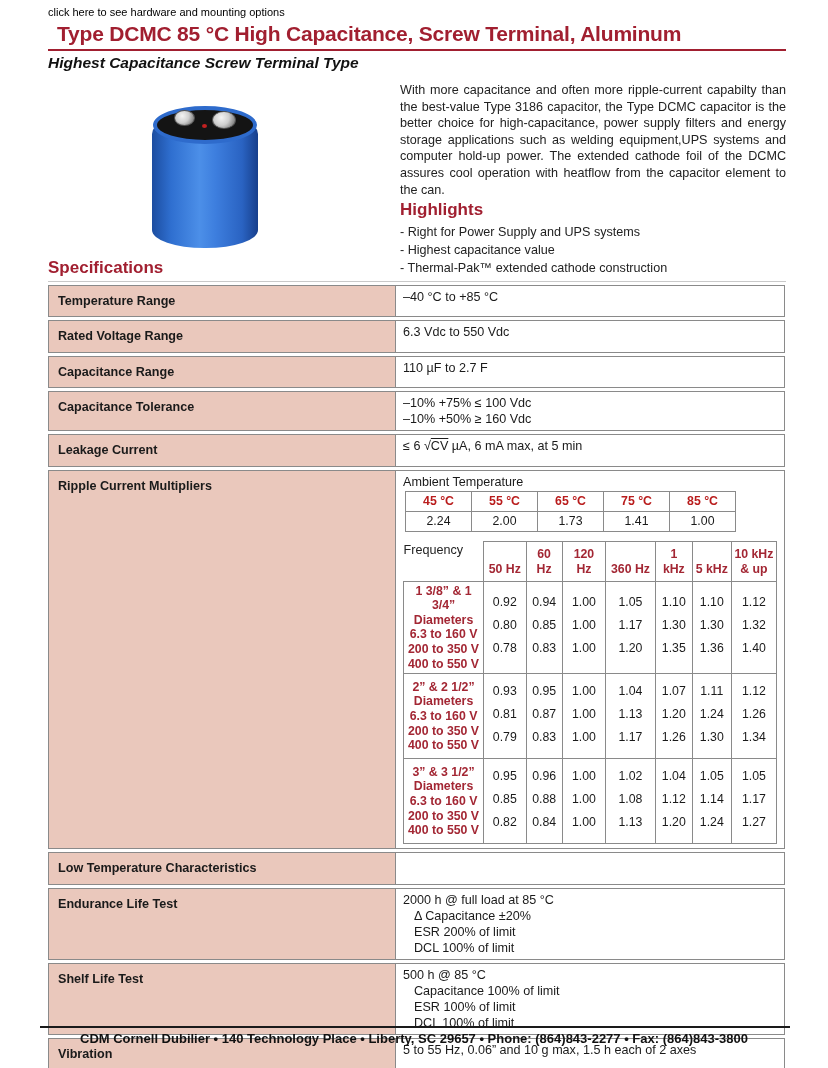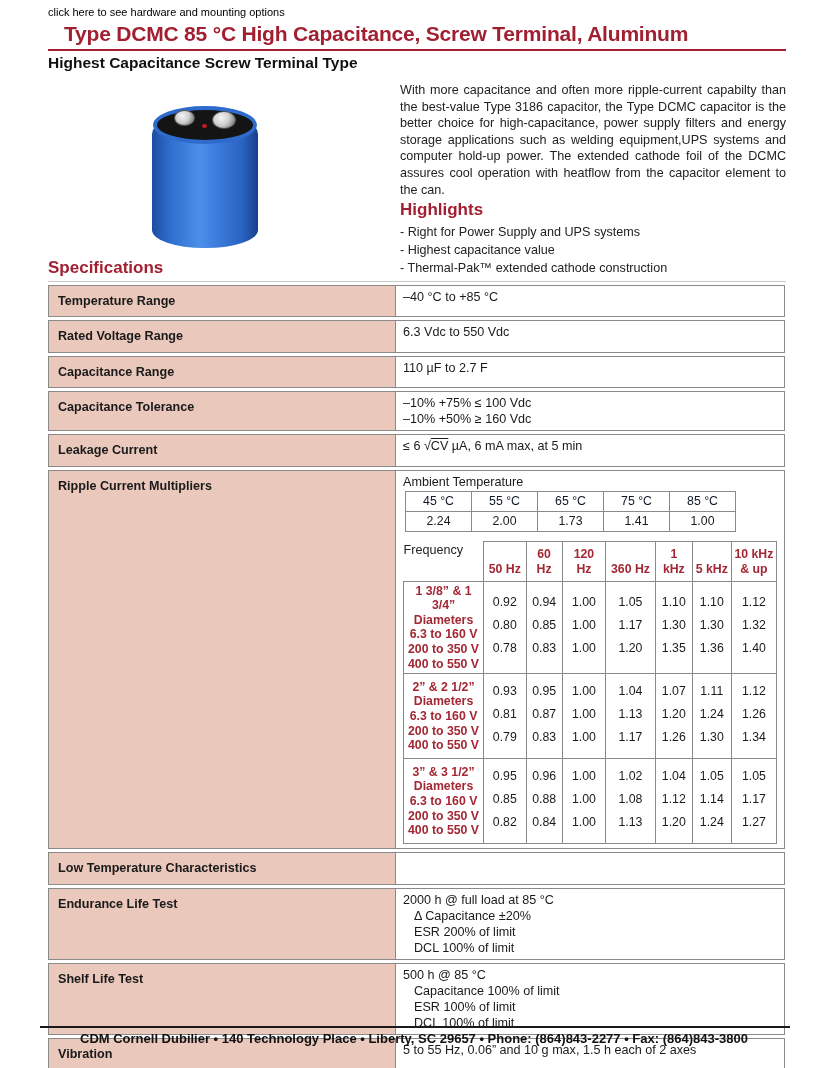--- a/index.html
+++ b/index.html
@@ -1,23 +1,23 @@
 <!DOCTYPE html>
 <html><head>
 <meta charset="utf-8">
 <style>
   * { margin:0; padding:0; box-sizing:border-box; }
   html,body { width:828px; background:#fff; font-family:"Liberation Sans", sans-serif; color:#1a1a1a; }
   #page { position:relative; width:828px; height:1068px; background:#fff; overflow:hidden; }
 
   
   .top-link { position:absolute; left:48px; top:6px; font-size:11px; color:#000000; cursor:pointer; }
-  .page-title { position:absolute; left:64px; top:22px; font-size:21px; font-weight:bold; color:#a11f30; letter-spacing:-0.2px; }
+  .page-title { position:absolute; left:57px; top:22px; font-size:21px; font-weight:bold; color:#a11f30; letter-spacing:-0.2px; }
   .title-rule { position:absolute; left:48px; top:49px; width:738px; border-top:2px solid #a11f30; }
-  .page-subtitle { position:absolute; left:48px; top:54px; font-size:15.5px; font-weight:bold; color:#111; }
+  .page-subtitle { position:absolute; left:48px; top:54px; font-size:15.5px; font-weight:bold; color:#111;font-style:italic; }
 
   
   .cap-photo { position:absolute; left:150px; top:104px; width:112px; height:146px; }
   .cap-body { position:absolute; left:2px; top:20px; width:106px; height:124px;
     background:linear-gradient(90deg,#1c4da0 0%,#2f6fd0 18%,#4c8fe8 45%,#3d7ede 60%,#2a63c2 85%,#173f8c 100%);
     border-radius:10px 10px 52px 52px / 10px 10px 18px 18px; }
   .cap-top { position:absolute; left:3px; top:2px; width:104px; height:38px; border-radius:50%;
     background:#141414; border:4px solid #2e6bcc; }
   .cap-terminal { position:absolute; border-radius:50%;
     background:radial-gradient(circle at 38% 35%, #f4f4f4 0%, #cfcfcf 45%, #8e8e8e 75%, #6f6f6f 100%);
@@ -42,21 +42,21 @@
   .spec-line { font-size:12.6px; line-height:1.28; }
   .indent { padding-left:11px; }
   sub.z { font-size:8px; vertical-align:-3px; }
   .overline { text-decoration:overline; }
 
   
   .ripple-cell { flex:1; padding:4px 7px 4px 7px; font-size:12.6px; }
   .amb-title { font-size:12.6px; margin-bottom:2px; }
   table.amb { border-collapse:collapse; margin-left:2px; }
   table.amb td { border:1px solid #8a8a8a; width:66px; height:20px; text-align:center; font-size:12.3px; }
-  table.amb tr.h td { color:#0f172a; font-weight:normal; }
+  table.amb tr.h td { color:#b91c1c; font-weight:bold; }
 
   table.freq { border-collapse:collapse; margin-top:9px; }
   table.freq td { border:1px solid #8a8a8a; text-align:center; font-size:12.3px; vertical-align:middle; }
   table.freq td.f-label { border:none; text-align:left; vertical-align:top; font-size:12.6px; color:#222; padding-top:2px; width:82px; }
   table.freq td.f-h { color:#a32734; font-weight:bold; vertical-align:bottom; padding:2px 2px 3px 2px; height:40px; white-space:pre-line; line-height:1.25; }
   table.freq td.f-g { color:#a32734; font-weight:bold; line-height:14.6px; padding:2px 1px; }
   table.freq td.f-v { padding:0 2px; }
   table.freq td.f-v .num { line-height:23px; }
   table.freq td.f-v { padding-top:6px; padding-bottom:9px; }
   .c50{width:44px}.c60{width:37px}.c120{width:45px}.c360{width:52px}.c1k{width:38px}.c5k{width:40px}.c10k{width:47px}

